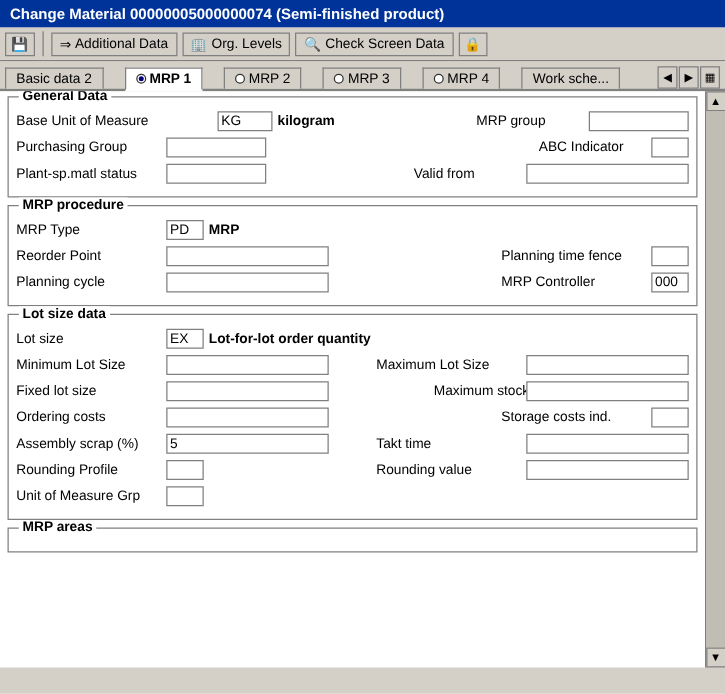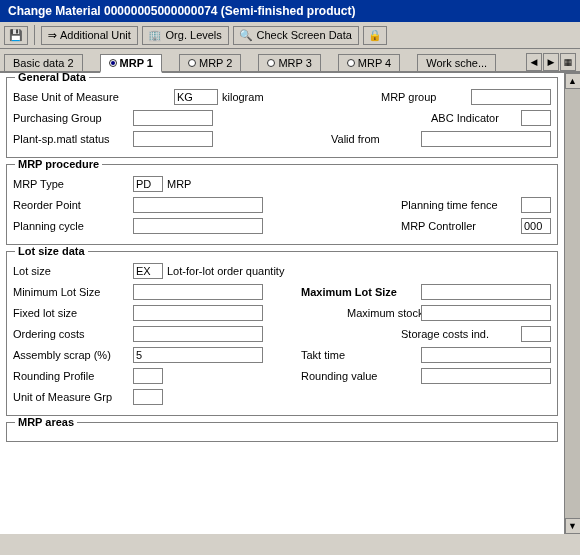--- a/index.html
+++ b/index.html
@@ -136,21 +136,21 @@
       border: 1px solid #808080;
       background: white;
       height: 16px;
       font-size: 11px;
       padding: 0 2px;
       outline: none;
     }
     .form-input.short { width: 30px; }
     .form-input.medium { width: 80px; }
     .form-input.long { width: 130px; }
-    .form-text { font-size: 11px; margin: 0 4px; }
+    .form-text { font-size: 11px; margin: 0 4px; font-weight: bold; }
     .label-w1 { width: 120px; }
     .scroll-btn {
       width: 16px;
       height: 16px;
       background: #d4d0c8;
       border: 1px solid #808080;
       display: flex;
       align-items: center;
       justify-content: center;
       cursor: pointer;
@@ -176,21 +176,21 @@
   <span>Change Material 00000005000000074 (Semi-finished product)</span>
 </div>
 
 <div class="toolbar">
   <button class="toolbar-btn" style="padding:2px 4px;">
     <span>💾</span>
   </button>
   <div class="toolbar-separator"></div>
   <button class="toolbar-btn">
     <span>⇒</span>
-    <span>Additional Unit</span>
+    <span>Additional Data</span>
   </button>
   <button class="toolbar-btn">
     <span>🏢</span>
     <span>Org. Levels</span>
   </button>
   <button class="toolbar-btn">
     <span>🔍</span>
     <span>Check Screen Data</span>
   </button>
   <button class="toolbar-btn" style="padding:2px 4px;">
@@ -289,21 +289,21 @@
       <div class="section-content">
         <div class="form-row">
           <span class="form-label label-w1">Lot size</span>
           <input class="form-input short" value="EX" style="">
           <span class="form-text">Lot-for-lot order quantity</span>
         </div>
         <div class="form-row">
           <span class="form-label label-w1">Minimum Lot Size</span>
           <input class="form-input long" style="">
           <span style="flex:1;"></span>
-          <span class="form-label" style="width:120px;font-weight:bold;">Maximum Lot Size</span>
+          <span class="form-label" style="width:120px;">Maximum Lot Size</span>
           <input class="form-input long" style="">
         </div>
         <div class="form-row">
           <span class="form-label label-w1">Fixed lot size</span>
           <input class="form-input long" style="">
           <span style="flex:1;"></span>
           <span class="form-label" style="width:120px;padding-left:46px;">Maximum stock level</span>
           <input class="form-input long" style="">
         </div>
         <div class="form-row">

